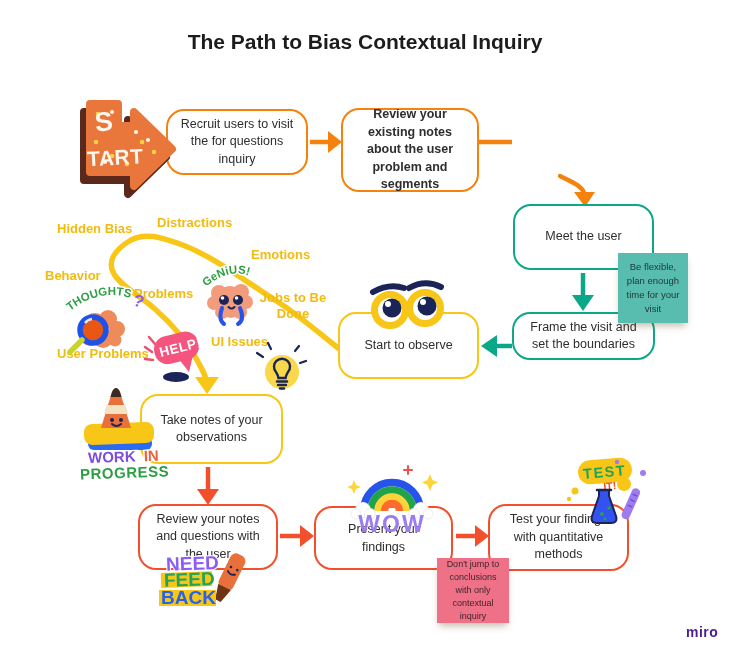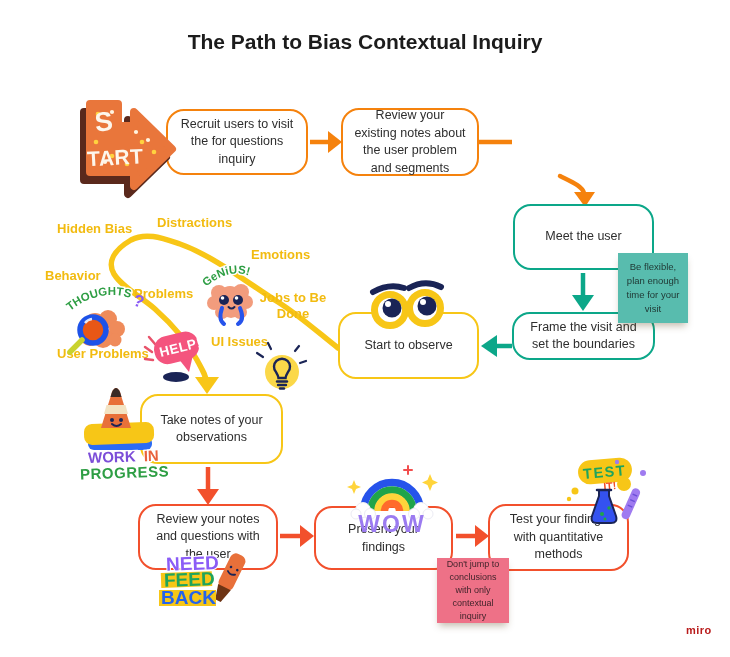--- a/index.html
+++ b/index.html
@@ -17,22 +17,22 @@
   .sticky{position:absolute;display:flex;align-items:center;justify-content:center;text-align:center;
           font-size:9.5px;line-height:1.45;padding:4px;box-sizing:border-box;z-index:4;
           color:#3a2c18;box-shadow:0 5px 7px -2px rgba(90,70,30,.35);}
   .sticky.orange{background:#F9A147;}
   .sticky.teal{background:#58BCAE;color:#1f3733;}
   .sticky.pink{background:#EE7187;color:#42242b;font-size:9px;}
   .obs-label{position:absolute;font-weight:bold;font-size:13px;color:#F2BB10;z-index:2;white-space:nowrap;}
   .obs-label.wrap{white-space:normal;text-align:center;}
   svg.layer{position:absolute;left:0;top:0;z-index:1;pointer-events:none;}
   svg.layer.top{z-index:5;}
-  .watermark{position:absolute;left:686px;top:624px;font-size:11px;font-weight:bold;
-             color:#b91c1c;letter-spacing:.5px;z-index:6;}
+  .watermark{position:absolute;left:686px;top:624px;font-size:14px;font-weight:bold;
+             color:#4c1d95;letter-spacing:.5px;z-index:6;}
 </style>
 </head>
 <body>
 
 <div class="canvas">
 
   <div class="title">The Path to Bias Contextual Inquiry</div>
 
   <svg class="layer" width="730" height="657" viewBox="0 0 730 657">
 
@@ -78,21 +78,21 @@
 
     <g fill="#F2502C" stroke="#F2502C">
       <line x1="456" y1="536" x2="476" y2="536" stroke-width="4.5"></line>
       <path d="M475 525 L475 547 L489 536 Z" stroke="none"></path>
     </g>
   </svg>
 
   <div class="node orange" style="left:166px;top:109px;width:142px;height:66px;">
     <span>Recruit users to visit the for questions inquiry</span>
   </div>
-  <div class="node orange" style="left:341px;top:108px;width:138px;height:68px;">
+  <div class="node orange" style="left:341px;top:108px;width:138px;height:84px;font-weight:bold;">
     <span>Review your existing notes about the user problem and segments</span>
   </div>
   <div class="node teal" style="left:513px;top:204px;width:141px;height:66px;">
     <span>Meet the user</span>
   </div>
   <div class="node teal" style="left:512px;top:312px;width:143px;height:48px;">
     <span>Frame the visit and set the boundaries</span>
   </div>
   <div class="node yellow" style="left:338px;top:312px;width:141px;height:67px;">
     <span>Start to observe</span>

